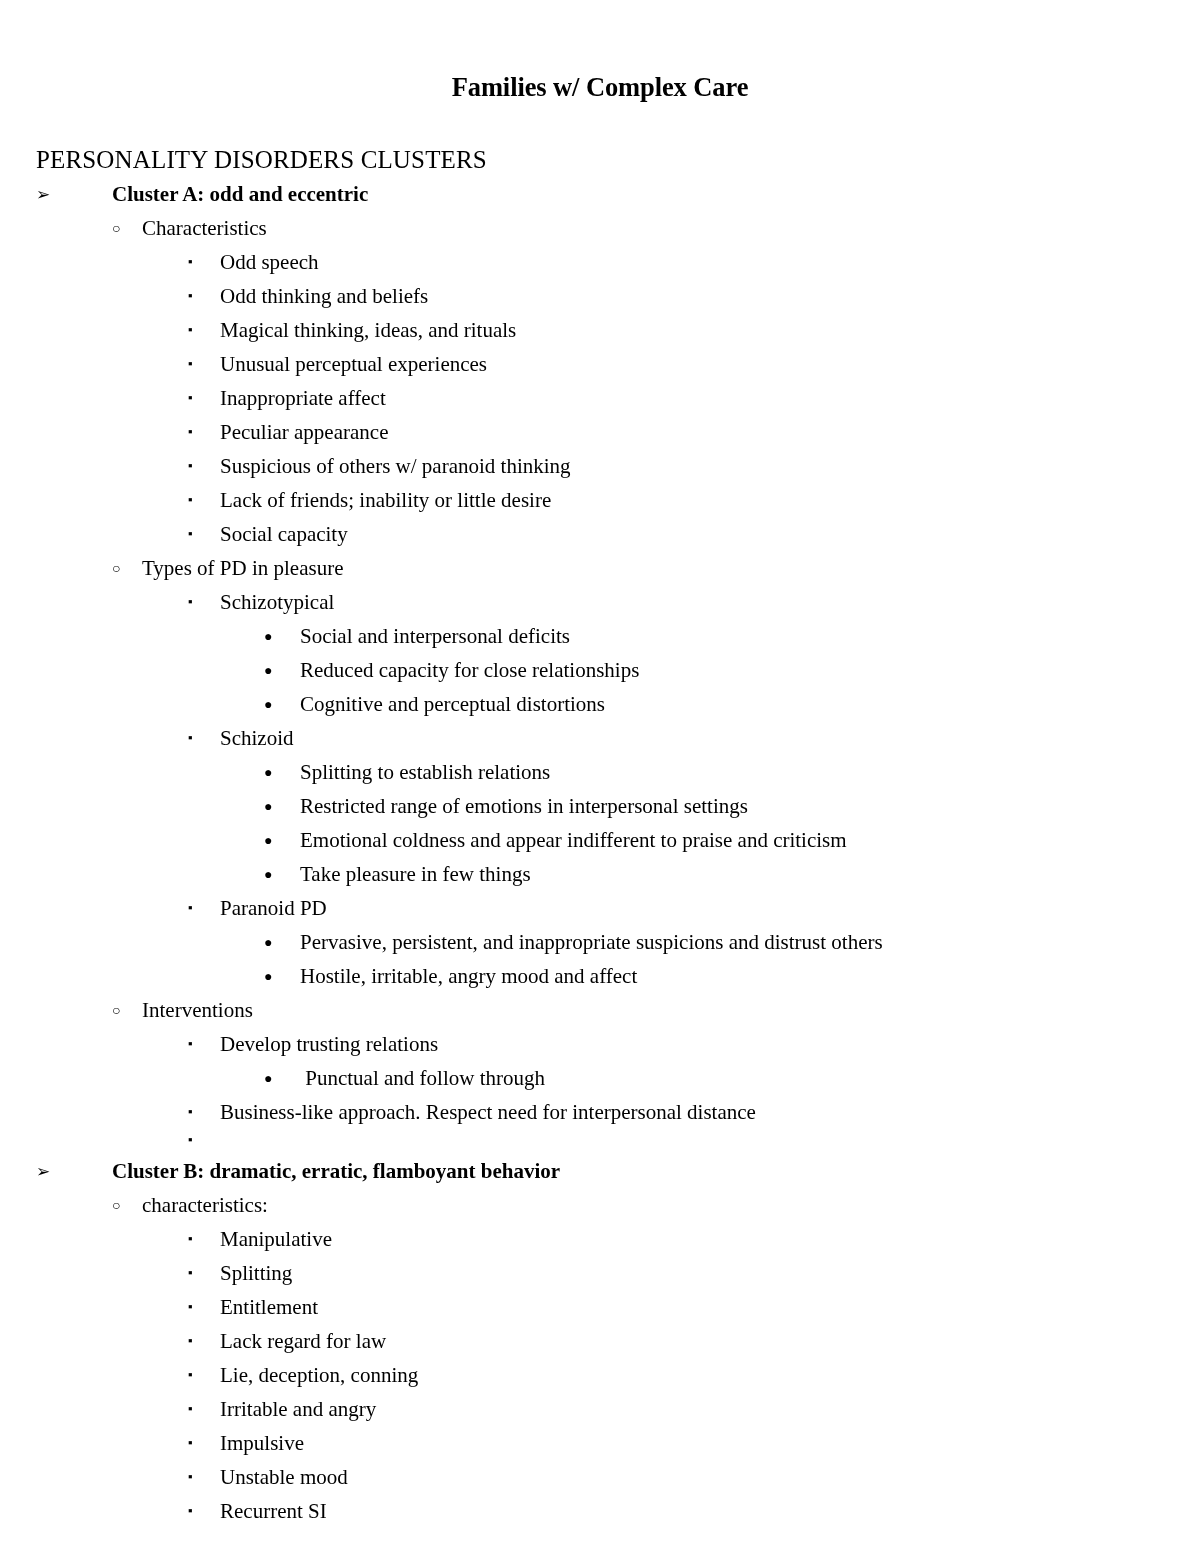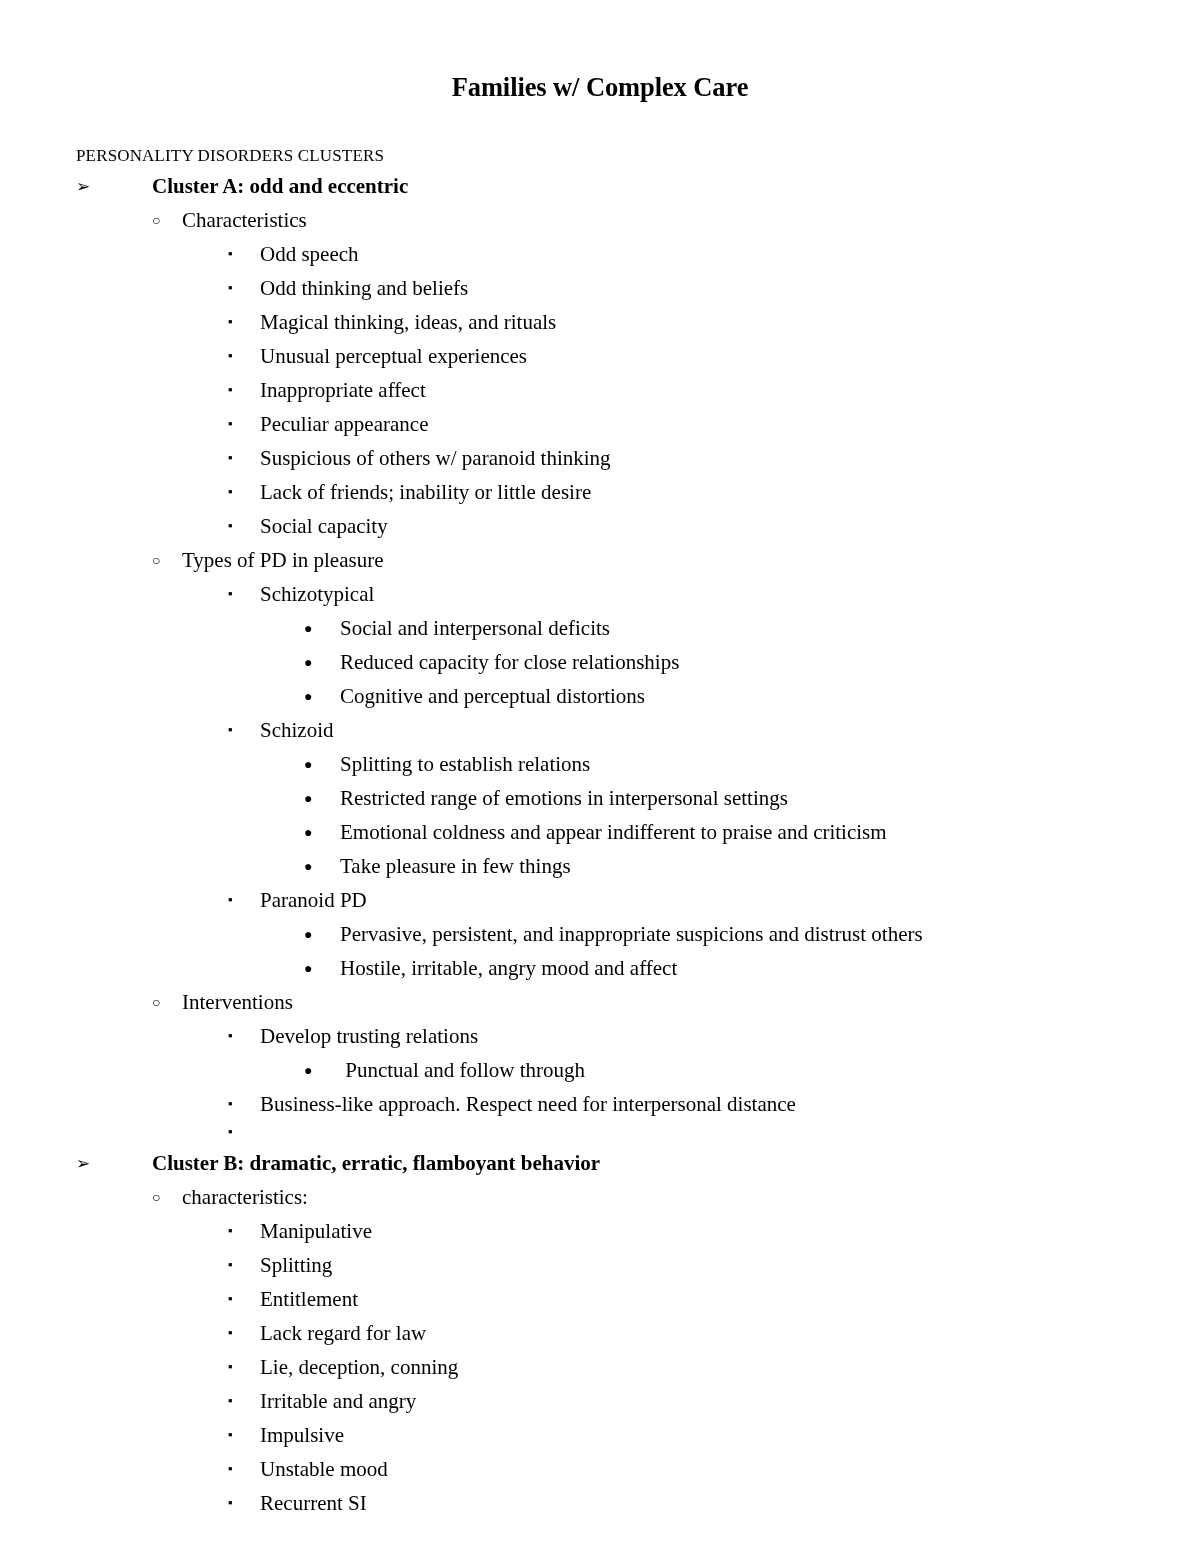--- a/index.html
+++ b/index.html
@@ -13,38 +13,38 @@
     font-family: "Liberation Serif", "DejaVu Serif", serif;
     color: #000000;
     -webkit-font-smoothing: antialiased;
   }
 
   .page {
     position: relative;
     width: 1200px;
     height: 1553px;
     box-sizing: border-box;
-    padding: 0 76px;
+    padding: 0 36px;
     overflow: hidden;
   }
 
   
   .doc-title {
     text-align: center;
     font-size: 26.5px;
     font-weight: bold;
     letter-spacing: -0.1px;
     margin: 0;
     padding-top: 74px;
     line-height: 1.05;
   }
 
   
   .section-heading {
-    font-size: 17px;
+    font-size: 25px;
     line-height: 1.0;
     margin: 0;
     padding-top: 45px;
     letter-spacing: 0.15px;
   }
 
   
   .row {
     display: flex;
     align-items: baseline;

